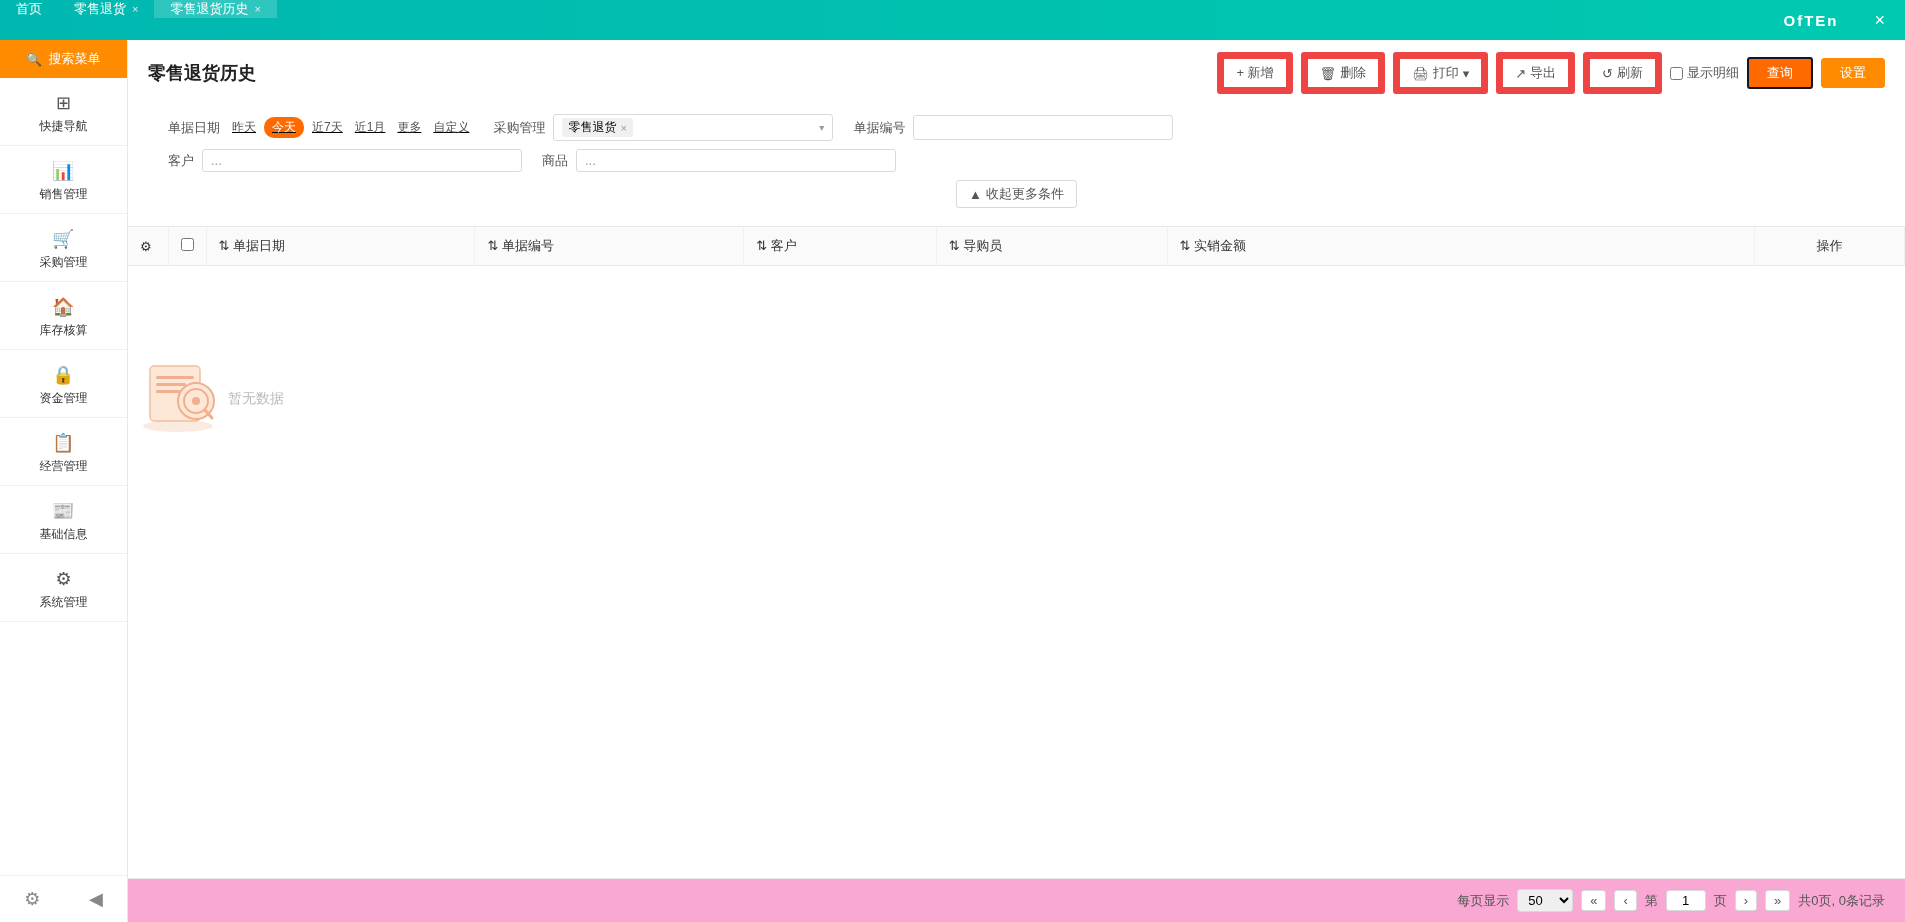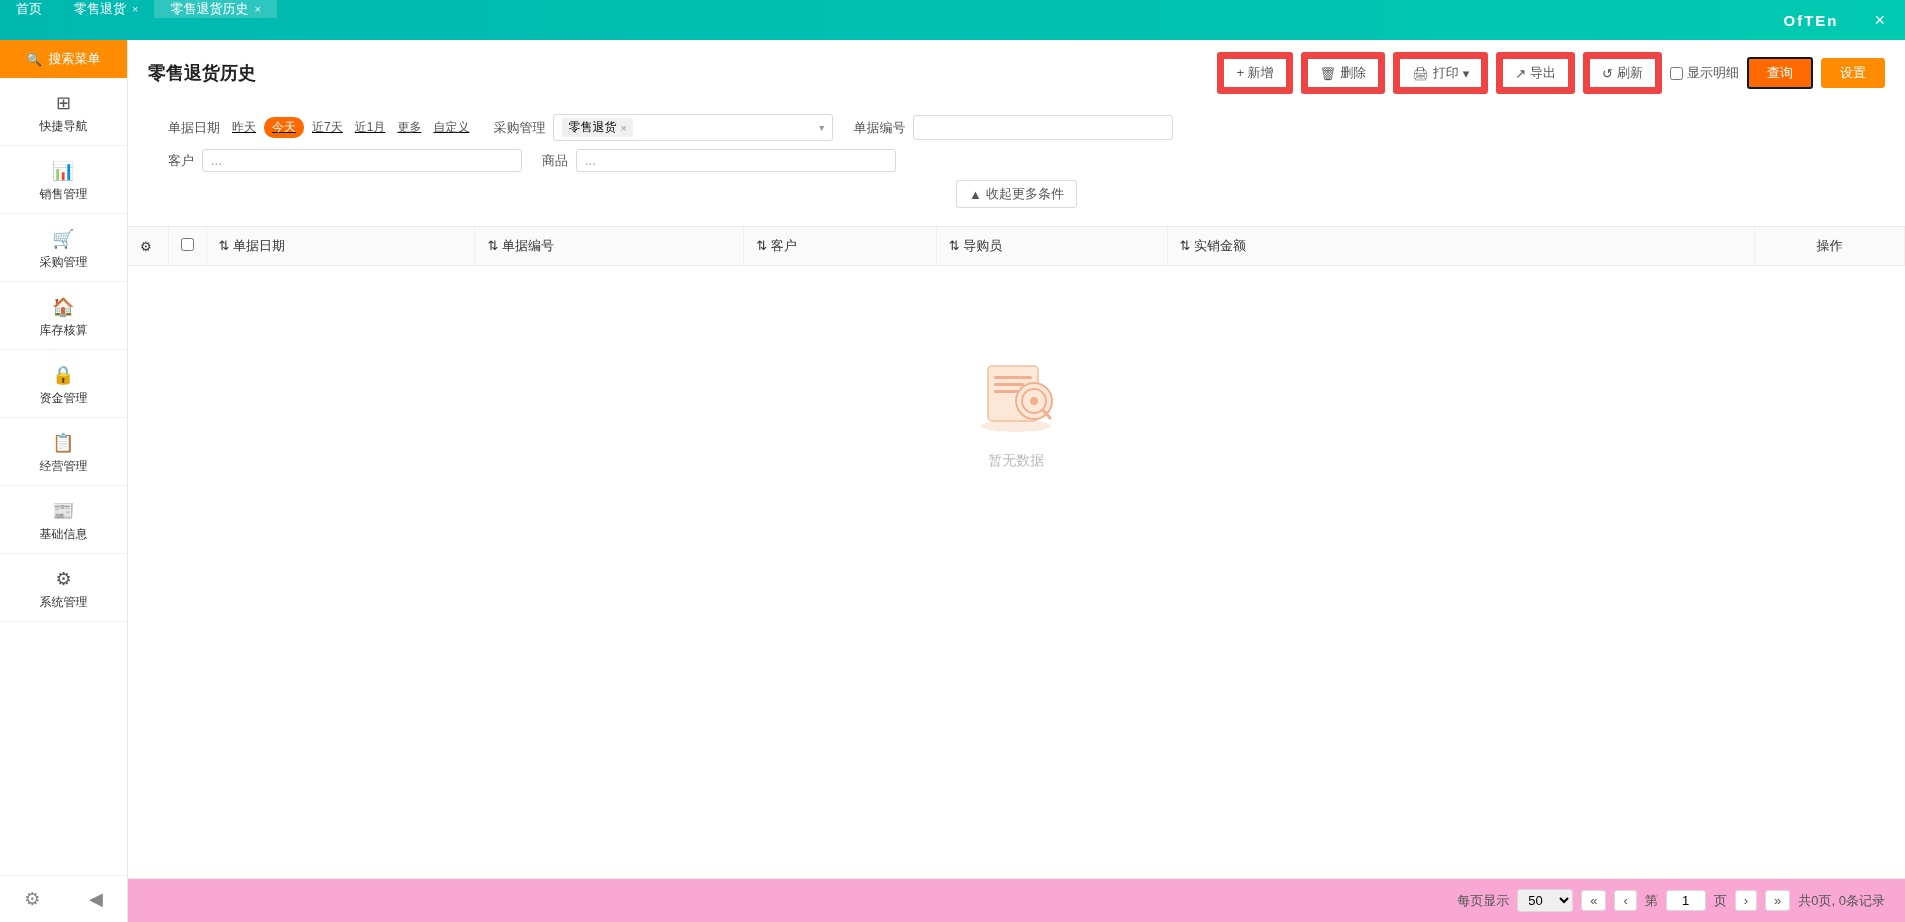--- a/index.html
+++ b/index.html
@@ -334,23 +334,22 @@
       text-align: center;
     }
     .th-checkbox {
       width: 36px;
       text-align: center;
     }
 
     
     .empty-state {
       display: flex;
-      flex-direction: column;
-      align-items: center;
-      justify-content: space-between;
+      align-items: center;
+      justify-content: flex-start;
       padding: 80px 0;
       color: #bbb;
     }
     .empty-icon {
       width: 100px;
       height: 90px;
       margin-bottom: 16px;
     }
     .empty-text {
       font-size: 14px;

